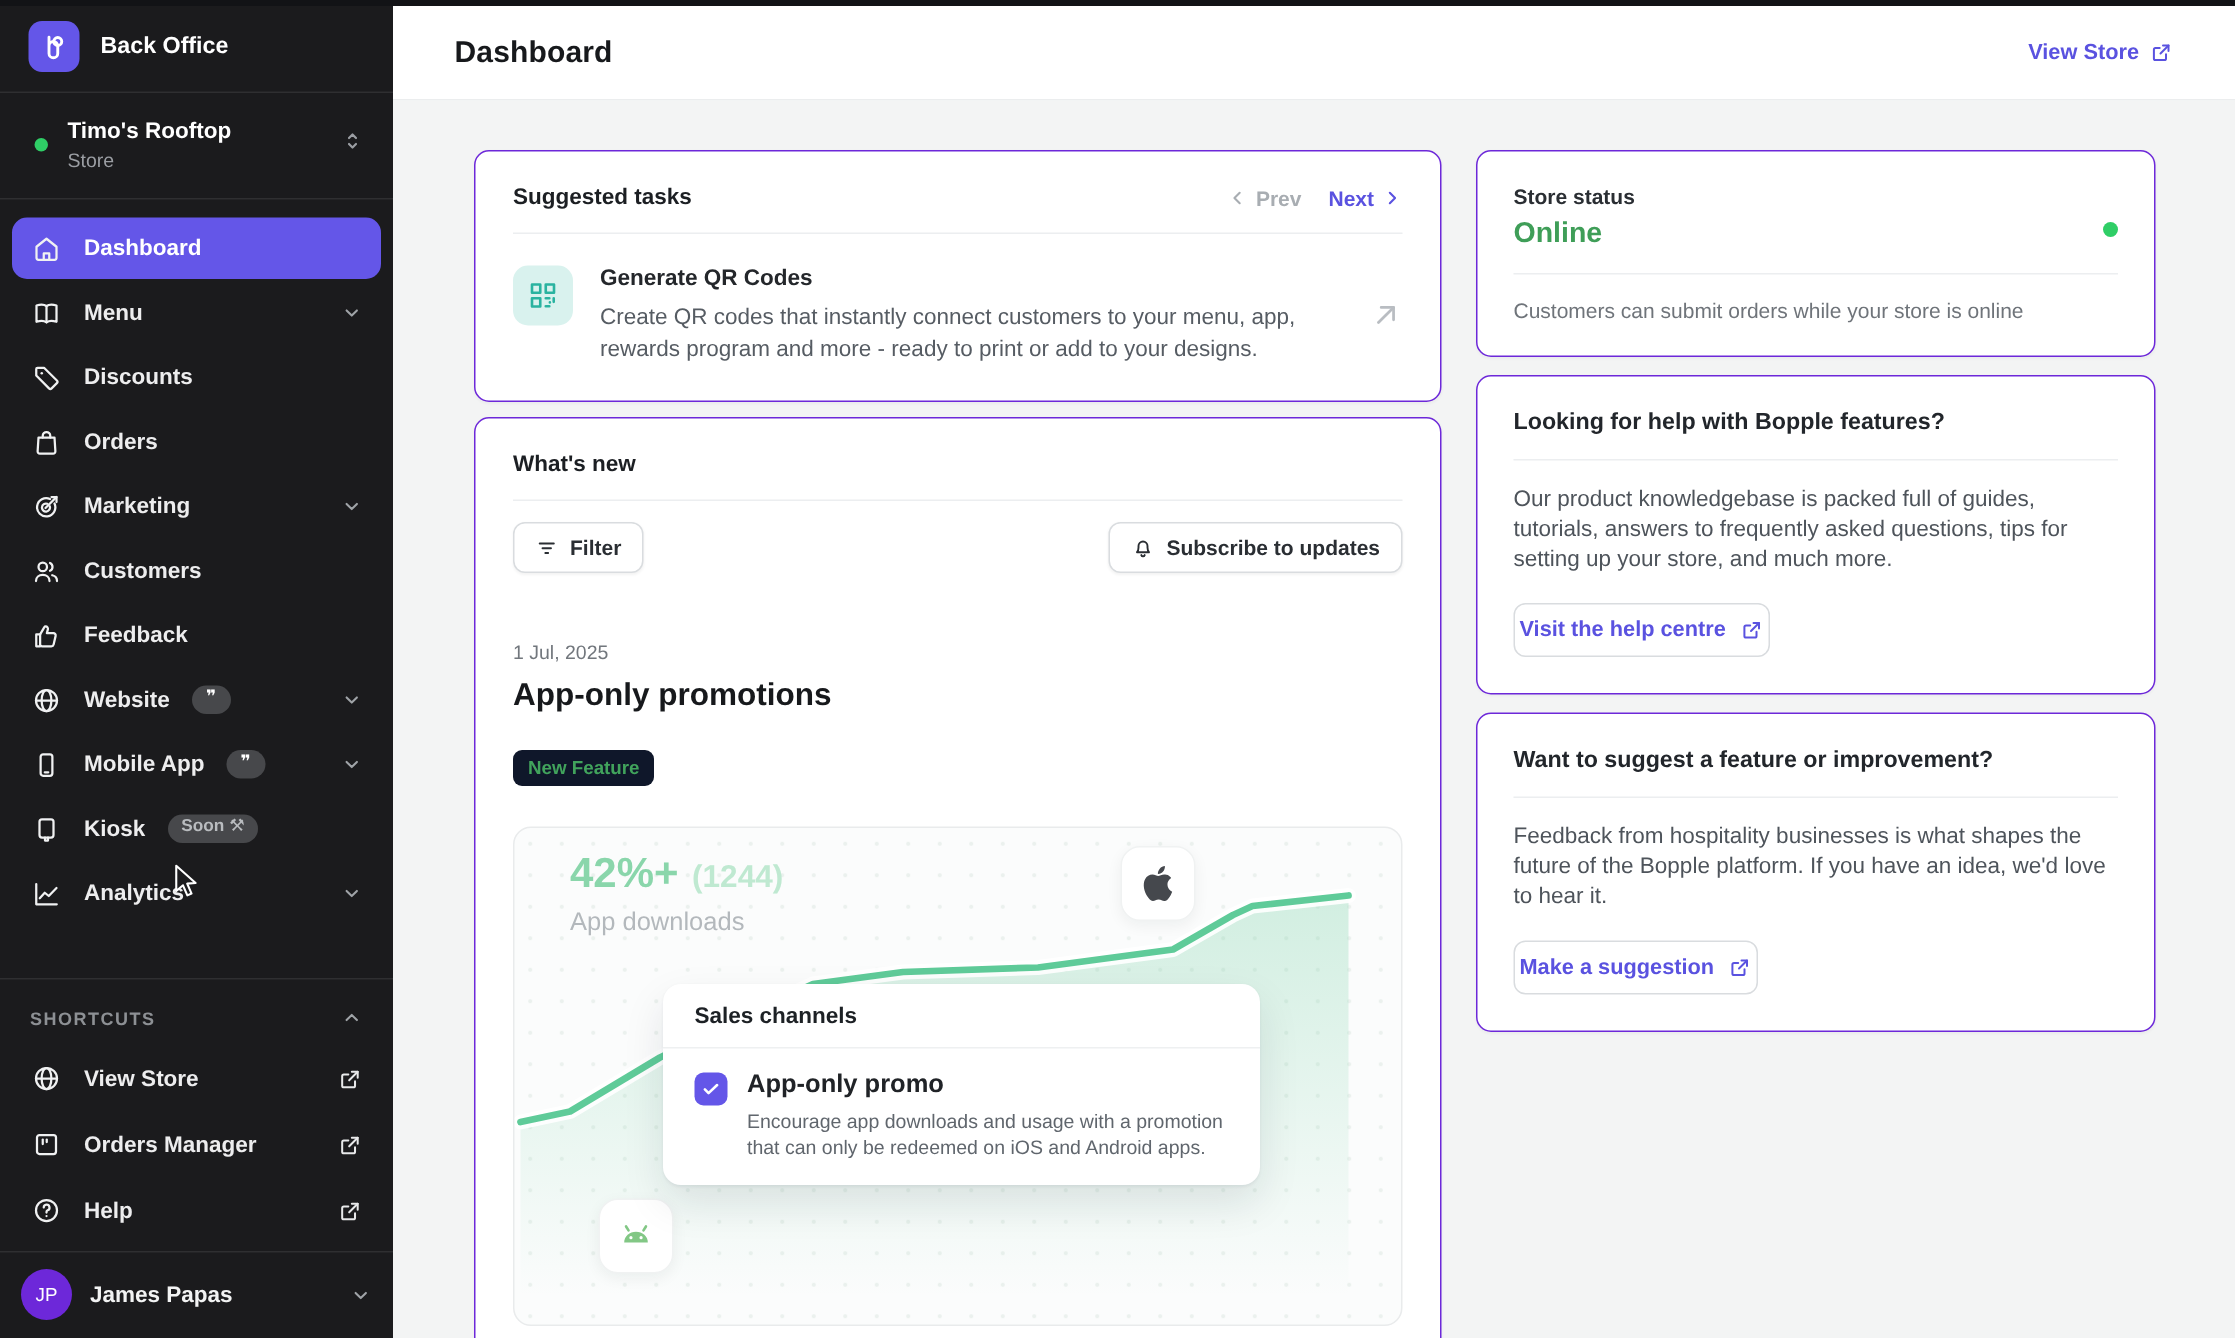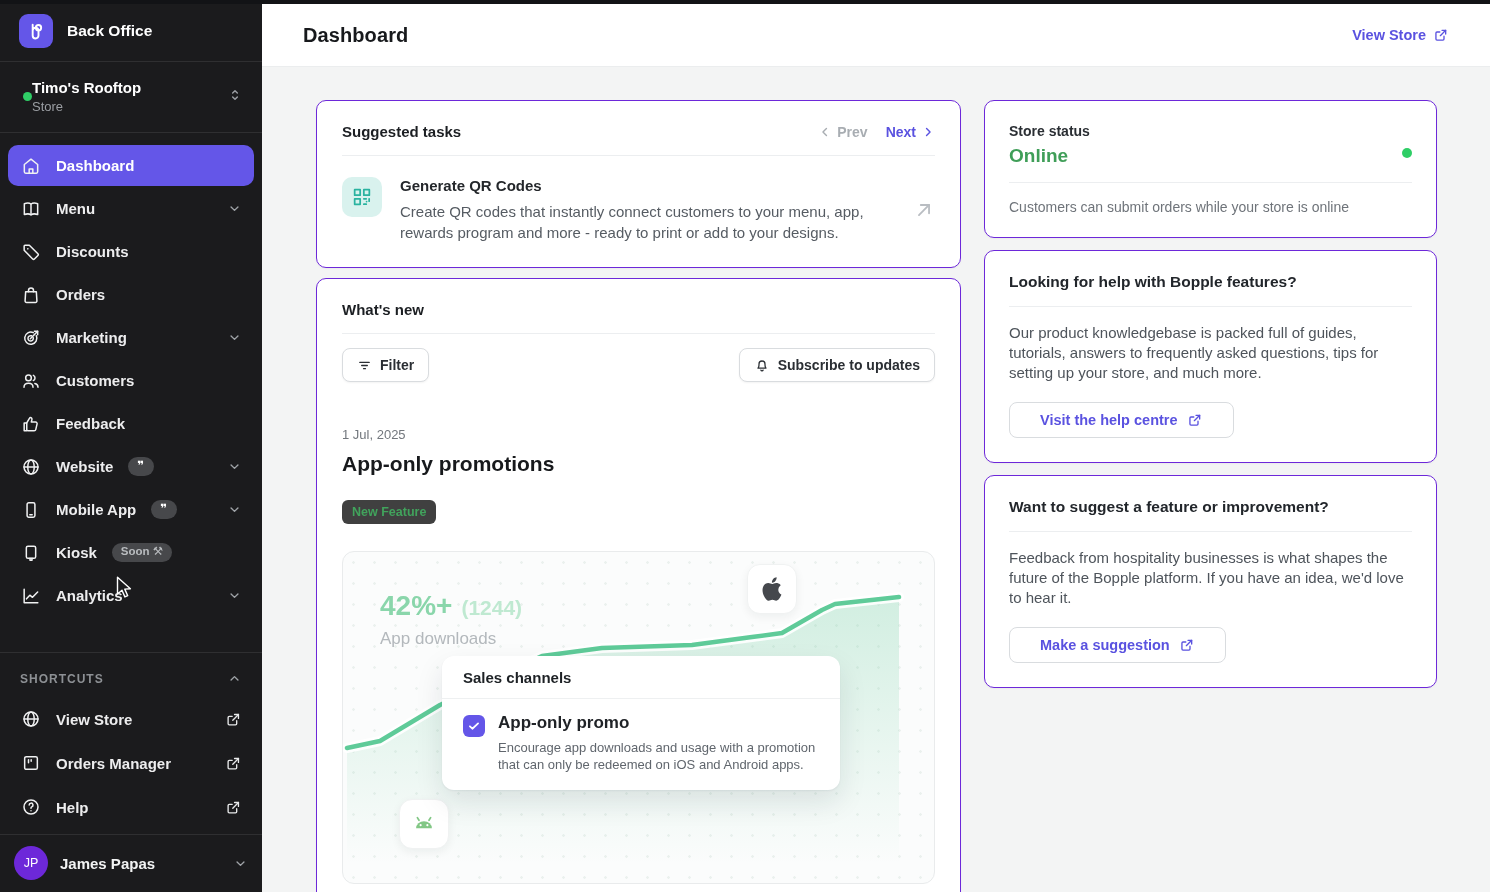--- a/index.html
+++ b/index.html
@@ -6,21 +6,21 @@
   html,body { background:#e9eaec; }
   body { font-family:"Liberation Sans","DejaVu Sans",sans-serif; }
   .screen { position:relative; width:1490px; height:892px; background:#f3f4f4; overflow:hidden; }
   .topedge { position:absolute; top:0; left:0; right:0; height:4px; background:#121316; z-index:60; }
 
   
   .sidebar { position:absolute; left:0; top:0; bottom:0; width:262px; background:#1b1b1d; color:#eceded; display:flex; flex-direction:column; z-index:40; }
   .brand { display:flex; align-items:center; gap:14px; padding:14px 19px 13px; border-bottom:1px solid rgba(255,255,255,.09); }
   .logo { width:34px; height:34px; border-radius:9px; background:#6456E8; display:flex; align-items:center; justify-content:center; flex:0 0 auto; }
   .brand-name { font-size:15.5px; font-weight:700; color:#fff; }
-  .store-sw { display:flex; align-items:center; padding:17px 19px 18px; border-bottom:1px solid rgba(255,255,255,.09); cursor:pointer; }
+  .store-sw { display:flex; align-items:center; gap:13px; padding:17px 19px 18px; border-bottom:1px solid rgba(255,255,255,.09); cursor:pointer; }
   .store-dot { width:9px; height:9px; border-radius:50%; background:#2FCE66; margin-left:4px; flex:0 0 auto; }
   .store-name { font-size:15px; font-weight:700; color:#fff; }
   .store-type { font-size:13px; color:#9b9ea3; margin-top:3px; }
   .sw-icon { margin-left:auto; color:#9b9ea3; }
   .nav { padding:10px 6px 8px; }
   .nav-item { display:flex; align-items:center; gap:15px; height:41px; padding:0 12px 0 13px; margin:2px 2px; border-radius:10px; font-size:15px; font-weight:600; color:#ededee; cursor:pointer; }
   .nav-item .ni { color:#f0f1f2; display:flex; flex:0 0 auto; }
   .nav-item.active { background:#6456E8; color:#fff; }
   .nav-chev { margin-left:auto; color:#9fa3a7; display:flex; }
   .pill { background:#47484b; color:#fff; border-radius:999px; font-size:11.5px; font-weight:700; padding:3px 9px 4px; line-height:1; letter-spacing:.5px; }
@@ -60,25 +60,25 @@
   .task-desc { font-size:15px; color:#565c63; line-height:21px; max-width:508px; }
   .task-arrow { margin-left:auto; align-self:center; color:#b9bdc2; display:flex; }
 
   
   .wn-card { padding:22px 25px 40px; }
   .wn-toolbar { display:flex; align-items:center; justify-content:space-between; margin-top:14px; }
   .btn { display:flex; align-items:center; gap:8px; background:#fff; border:1px solid #d9dcdf; border-radius:8px; padding:8px 14px; font-size:14px; font-weight:700; color:#2a2e33; box-shadow:0 1px 2px rgba(0,0,0,.05); cursor:pointer; }
   .post { margin-top:45px; }
   .post-date { font-size:13px; color:#72777d; }
   .post-title { font-size:21px; font-weight:800; color:#17191c; margin:10px 0 24px; }
-  .badge-green { display:inline-block; background:#404040; color:#41A35C; font-size:12.5px; font-weight:600; border-radius:6px; padding:5px 10px; }
+  .badge-green { display:inline-block; background:#0f172a; color:#41A35C; font-size:12.5px; font-weight:600; border-radius:6px; padding:5px 10px; }
   .illus { position:relative; margin-top:27px; height:333px; border:1px solid #e9ebec; border-radius:12px; background:#fbfcfc; overflow:hidden; }
   .dots { position:absolute; inset:0; background-image:radial-gradient(circle,#dee8e2 1.3px,transparent 1.45px); background-size:21px 21px; opacity:.55; }
   .chart { position:absolute; inset:0; }
-  .stat { position:absolute; left:37px; top:38px; }
+  .stat { position:absolute; left:37px; top:14px; }
   .stat-line { display:flex; align-items:baseline; gap:9px; }
   .stat-big { font-size:28px; font-weight:800; color:#8ad6ab; }
   .stat-count { font-size:21px; font-weight:600; color:#bfe9d1; }
   .stat-label { font-size:17px; font-weight:500; color:#b3b8bc; margin-top:7px; }
   .os-card { position:absolute; background:#fff; border:1px solid #f0f2f2; border-radius:13px; box-shadow:0 3px 10px rgba(20,30,40,.06); display:flex; align-items:center; justify-content:center; }
   .apple-card { left:404px; top:12px; width:50px; height:50px; }
   .android-card { left:56px; top:247px; width:50px; height:50px; }
   .panel { position:absolute; left:99px; top:104px; width:398px; background:#fff; border-radius:12px; box-shadow:0 12px 28px rgba(20,30,45,.10), 0 1px 2px rgba(20,30,45,.06); }
   .panel-head { padding:13px 21px 12px; font-size:15px; font-weight:700; color:#1d2125; border-bottom:1px solid #eef0f1; }
   .panel-body { display:flex; gap:13px; padding:14px 21px 17px; }
@@ -88,21 +88,21 @@
 
   
   .ss-card { position:relative; padding:22px 24px 22px; }
   .ss-label { font-size:14px; font-weight:700; color:#2a2e33; }
   .ss-value { font-size:19px; font-weight:600; color:#3F9E58; margin-top:6px; }
   .ss-dot { position:absolute; right:24px; top:47px; width:10px; height:10px; border-radius:50%; background:#2FCE66; }
   .ss-note { font-size:14px; color:#6f747a; margin-top:16px; }
   .info-card { padding:22px 24px 24px; }
   .info-title { font-size:15.5px; font-weight:700; color:#22262b; }
   .info-body { font-size:15px; color:#4e545b; line-height:20px; margin-top:16px; }
-  .link-btn { display:inline-flex; align-items:center; gap:9px; margin-top:19px; background:#fff; border:1px solid #d9dcdf; border-radius:8px; padding:9px 30px; font-size:14.5px; font-weight:700; color:#5A52E0; cursor:pointer; }
+  .link-btn { display:inline-flex; align-items:center; gap:9px; margin-top:19px; background:#fff; border:1px solid #d9dcdf; border-radius:8px; padding:9px 3px; font-size:14.5px; font-weight:700; color:#5A52E0; cursor:pointer; }
 
   .cursor { position:absolute; left:116px; top:576px; z-index:100; pointer-events:none; }
 </style>
 </head>
 <body>
 
 <div class="screen">
   <div class="topedge"></div>
 
   <aside class="sidebar">

